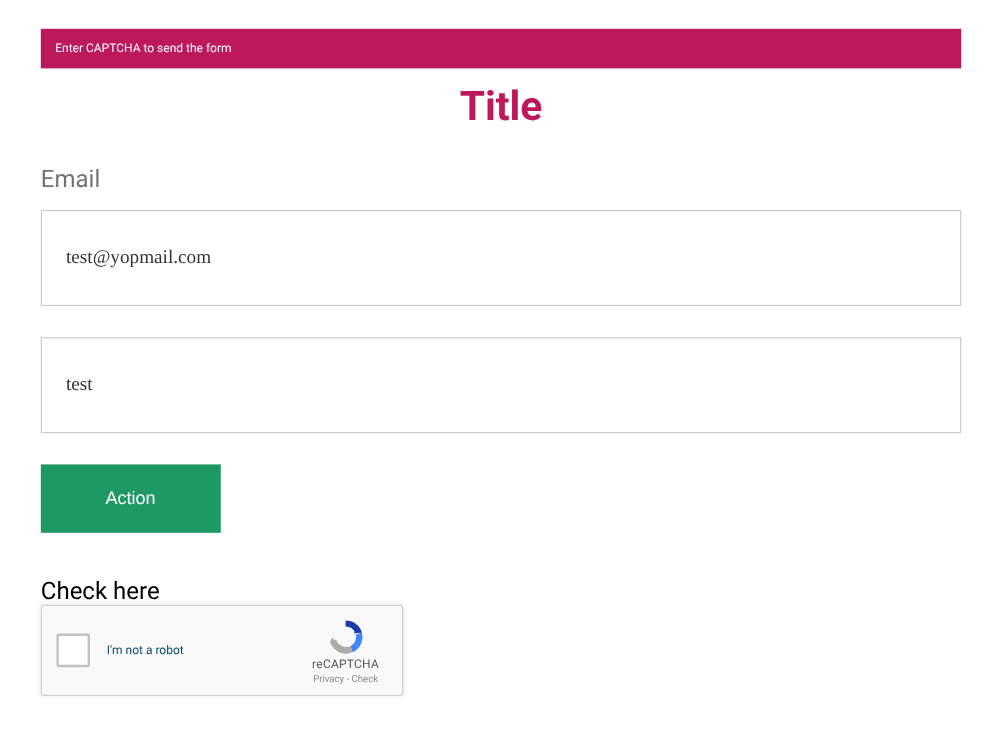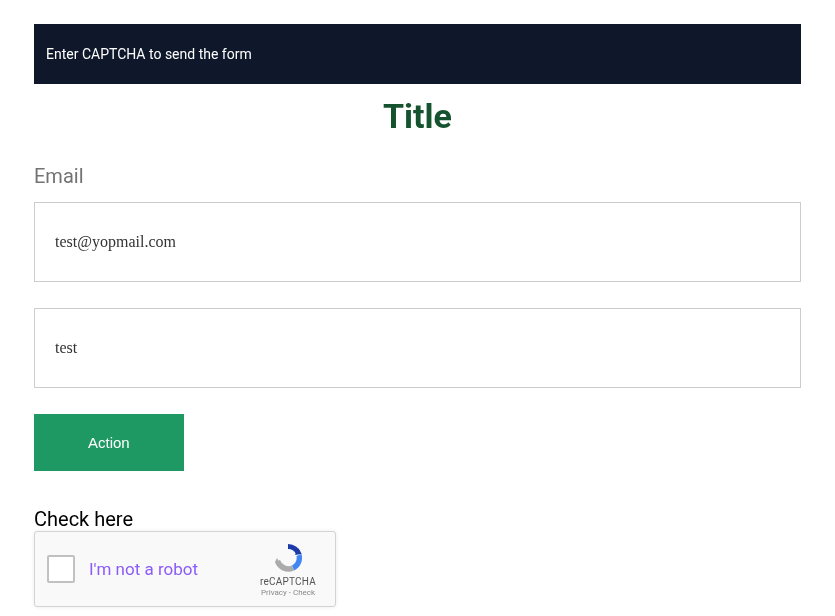--- a/index.html
+++ b/index.html
@@ -8,31 +8,31 @@
       box-sizing: border-box;
     }
     body {
       font-family: -apple-system, BlinkMacSystemFont, "Segoe UI", Roboto, "Helvetica Neue", Arial, sans-serif;
       background: #ffffff;
       width: 835px;
       height: 616px;
       padding: 24px 34px;
     }
     .alert {
-      background: #0f172a;
+      background: #be185d;
       color: #ffffff;
-      padding: 22px 12px;
-      font-size: 14px;
+      padding: 11px 12px;
+      font-size: 10px;
       margin-bottom: 12px;
     }
     .title {
       text-align: center;
       font-size: 34px;
       font-weight: 700;
-      color: #14532d;
+      color: #be185d;
       margin-bottom: 28px;
     }
     .form-group {
       margin-bottom: 26px;
     }
     .form-label {
       display: block;
       font-size: 20px;
       color: #737373;
       margin-bottom: 14px;
@@ -76,22 +76,22 @@
       width: 28px;
       height: 28px;
       border: 2px solid #c1c1c1;
       border-radius: 2px;
       background: #ffffff;
       margin-right: 14px;
       cursor: pointer;
       flex-shrink: 0;
     }
     .recaptcha-text {
-      font-size: 17px;
-      color: #8b5cf6;
+      font-size: 10px;
+      color: #0c4a6e;
       flex: 1;
     }
     .recaptcha-right {
       display: flex;
       flex-direction: column;
       align-items: center;
       width: 70px;
       text-align: right;
     }
     .recaptcha-logo {

